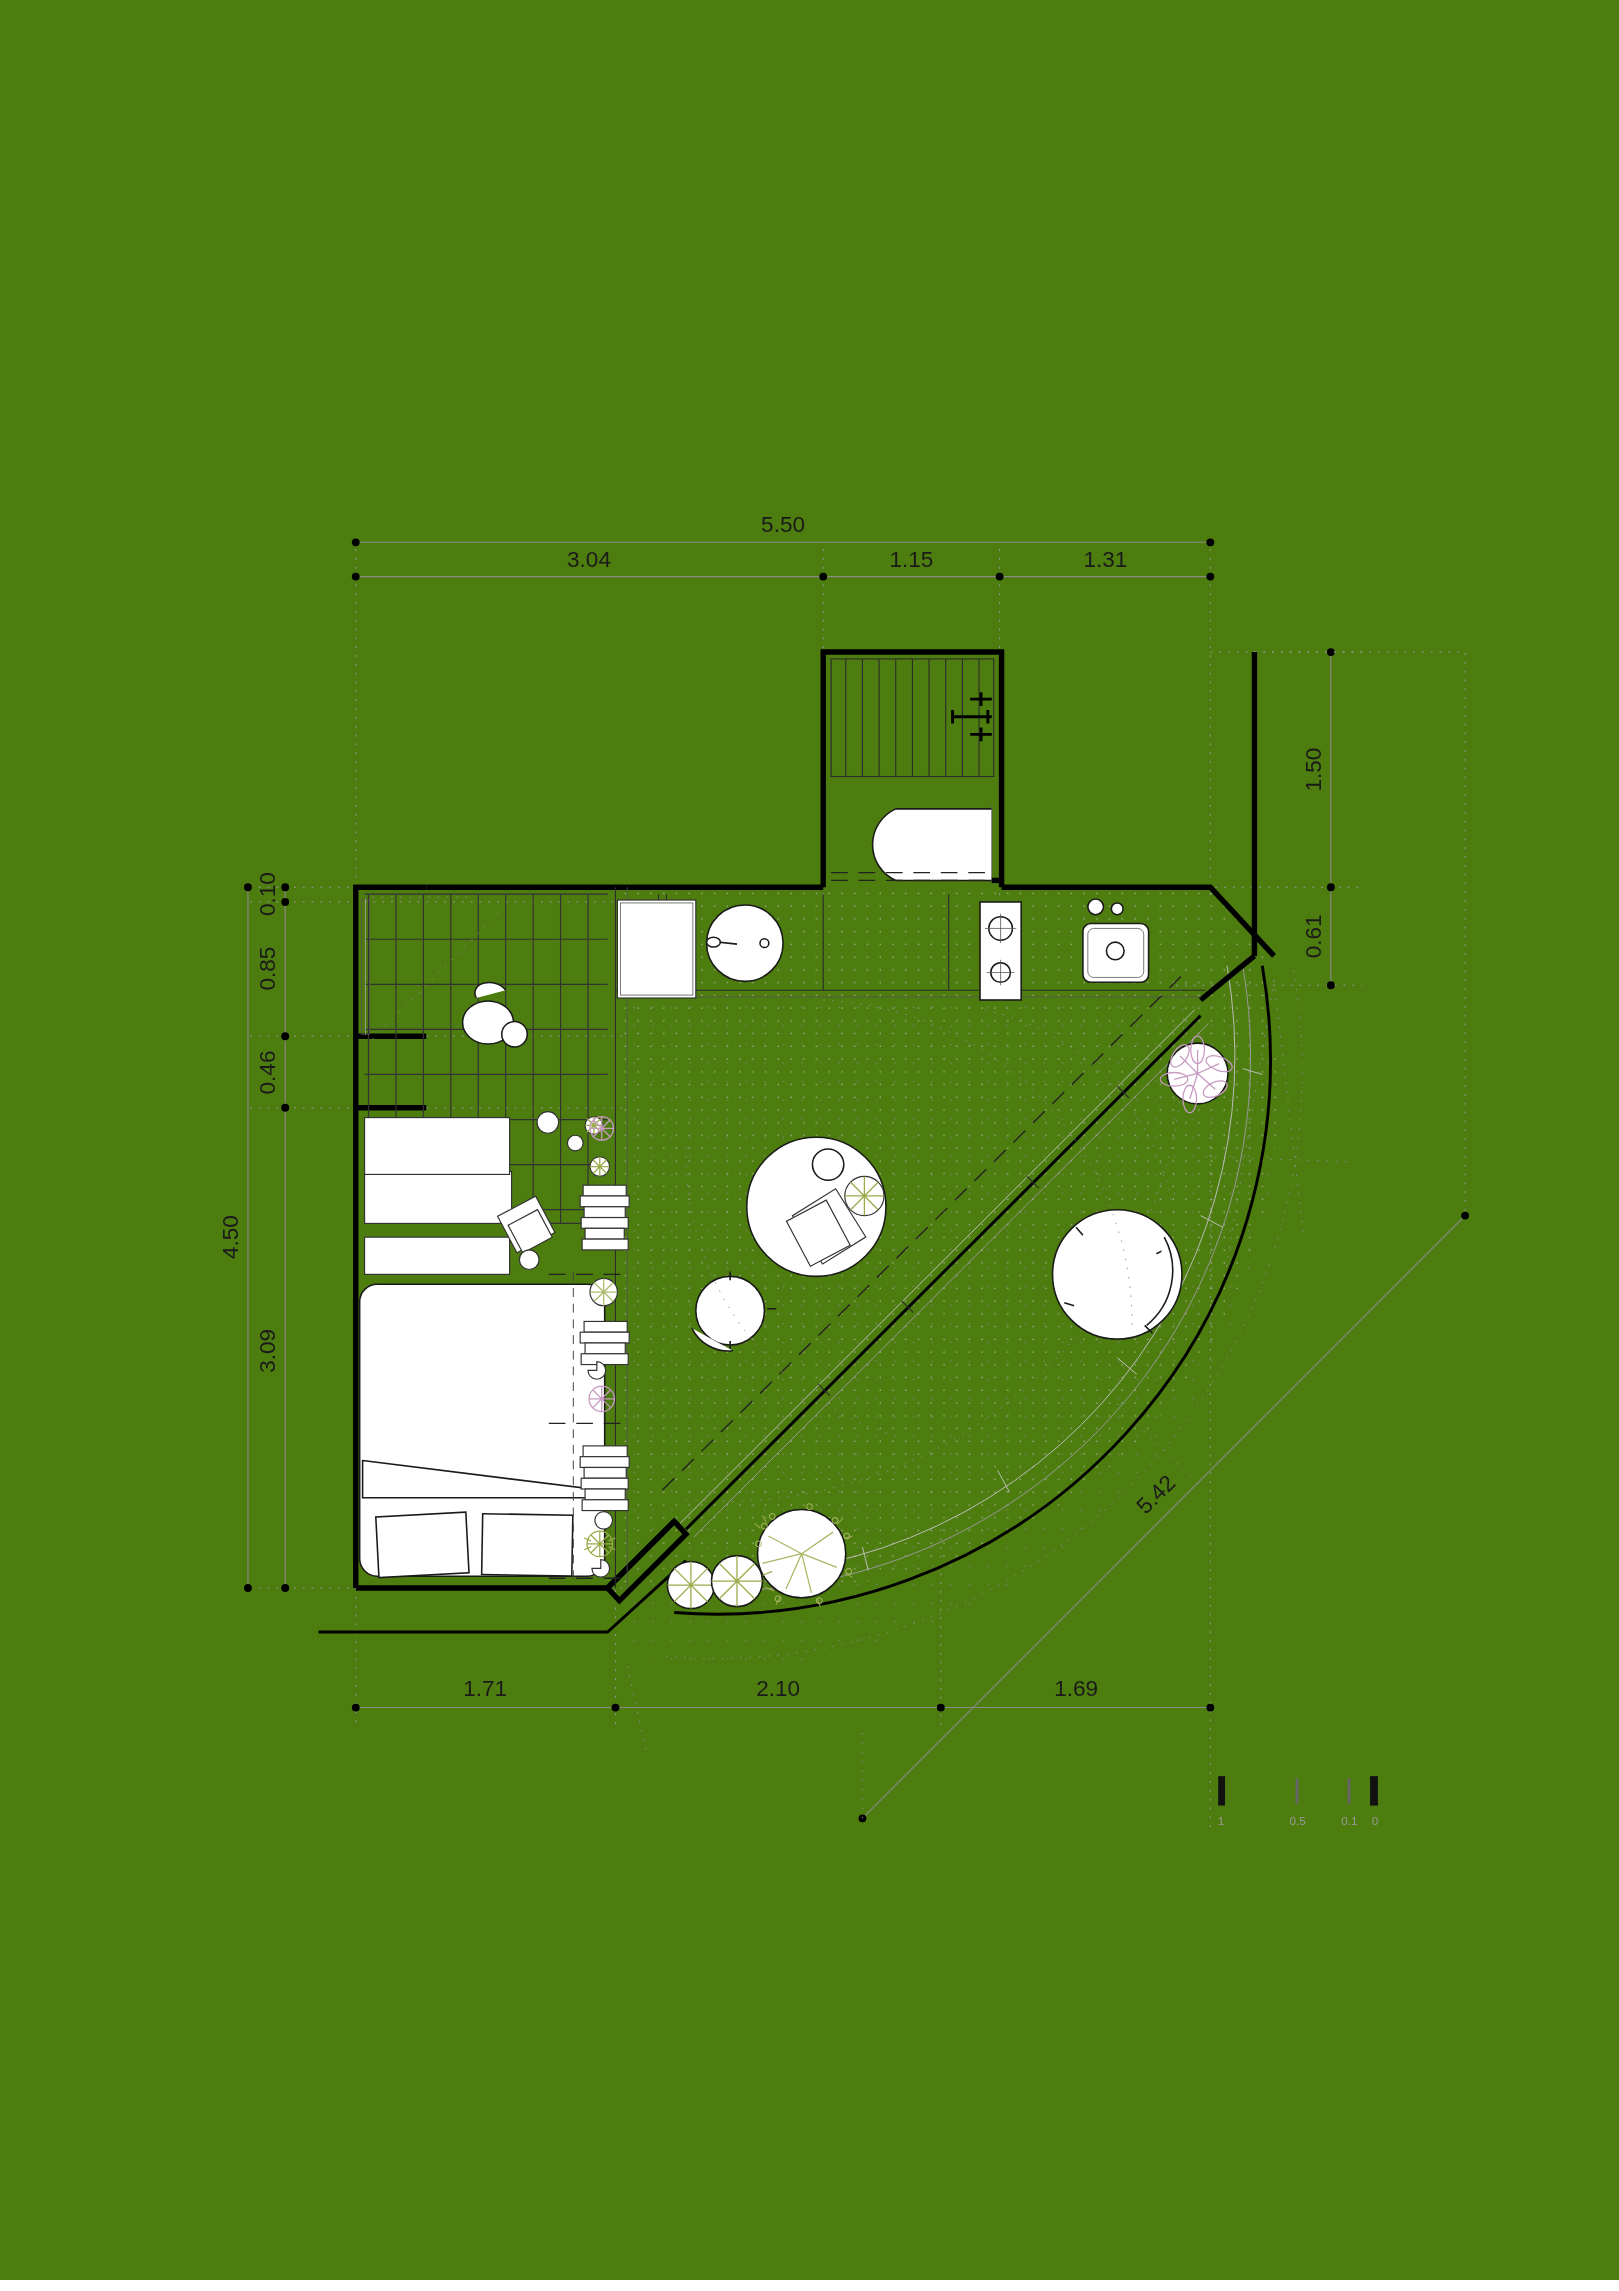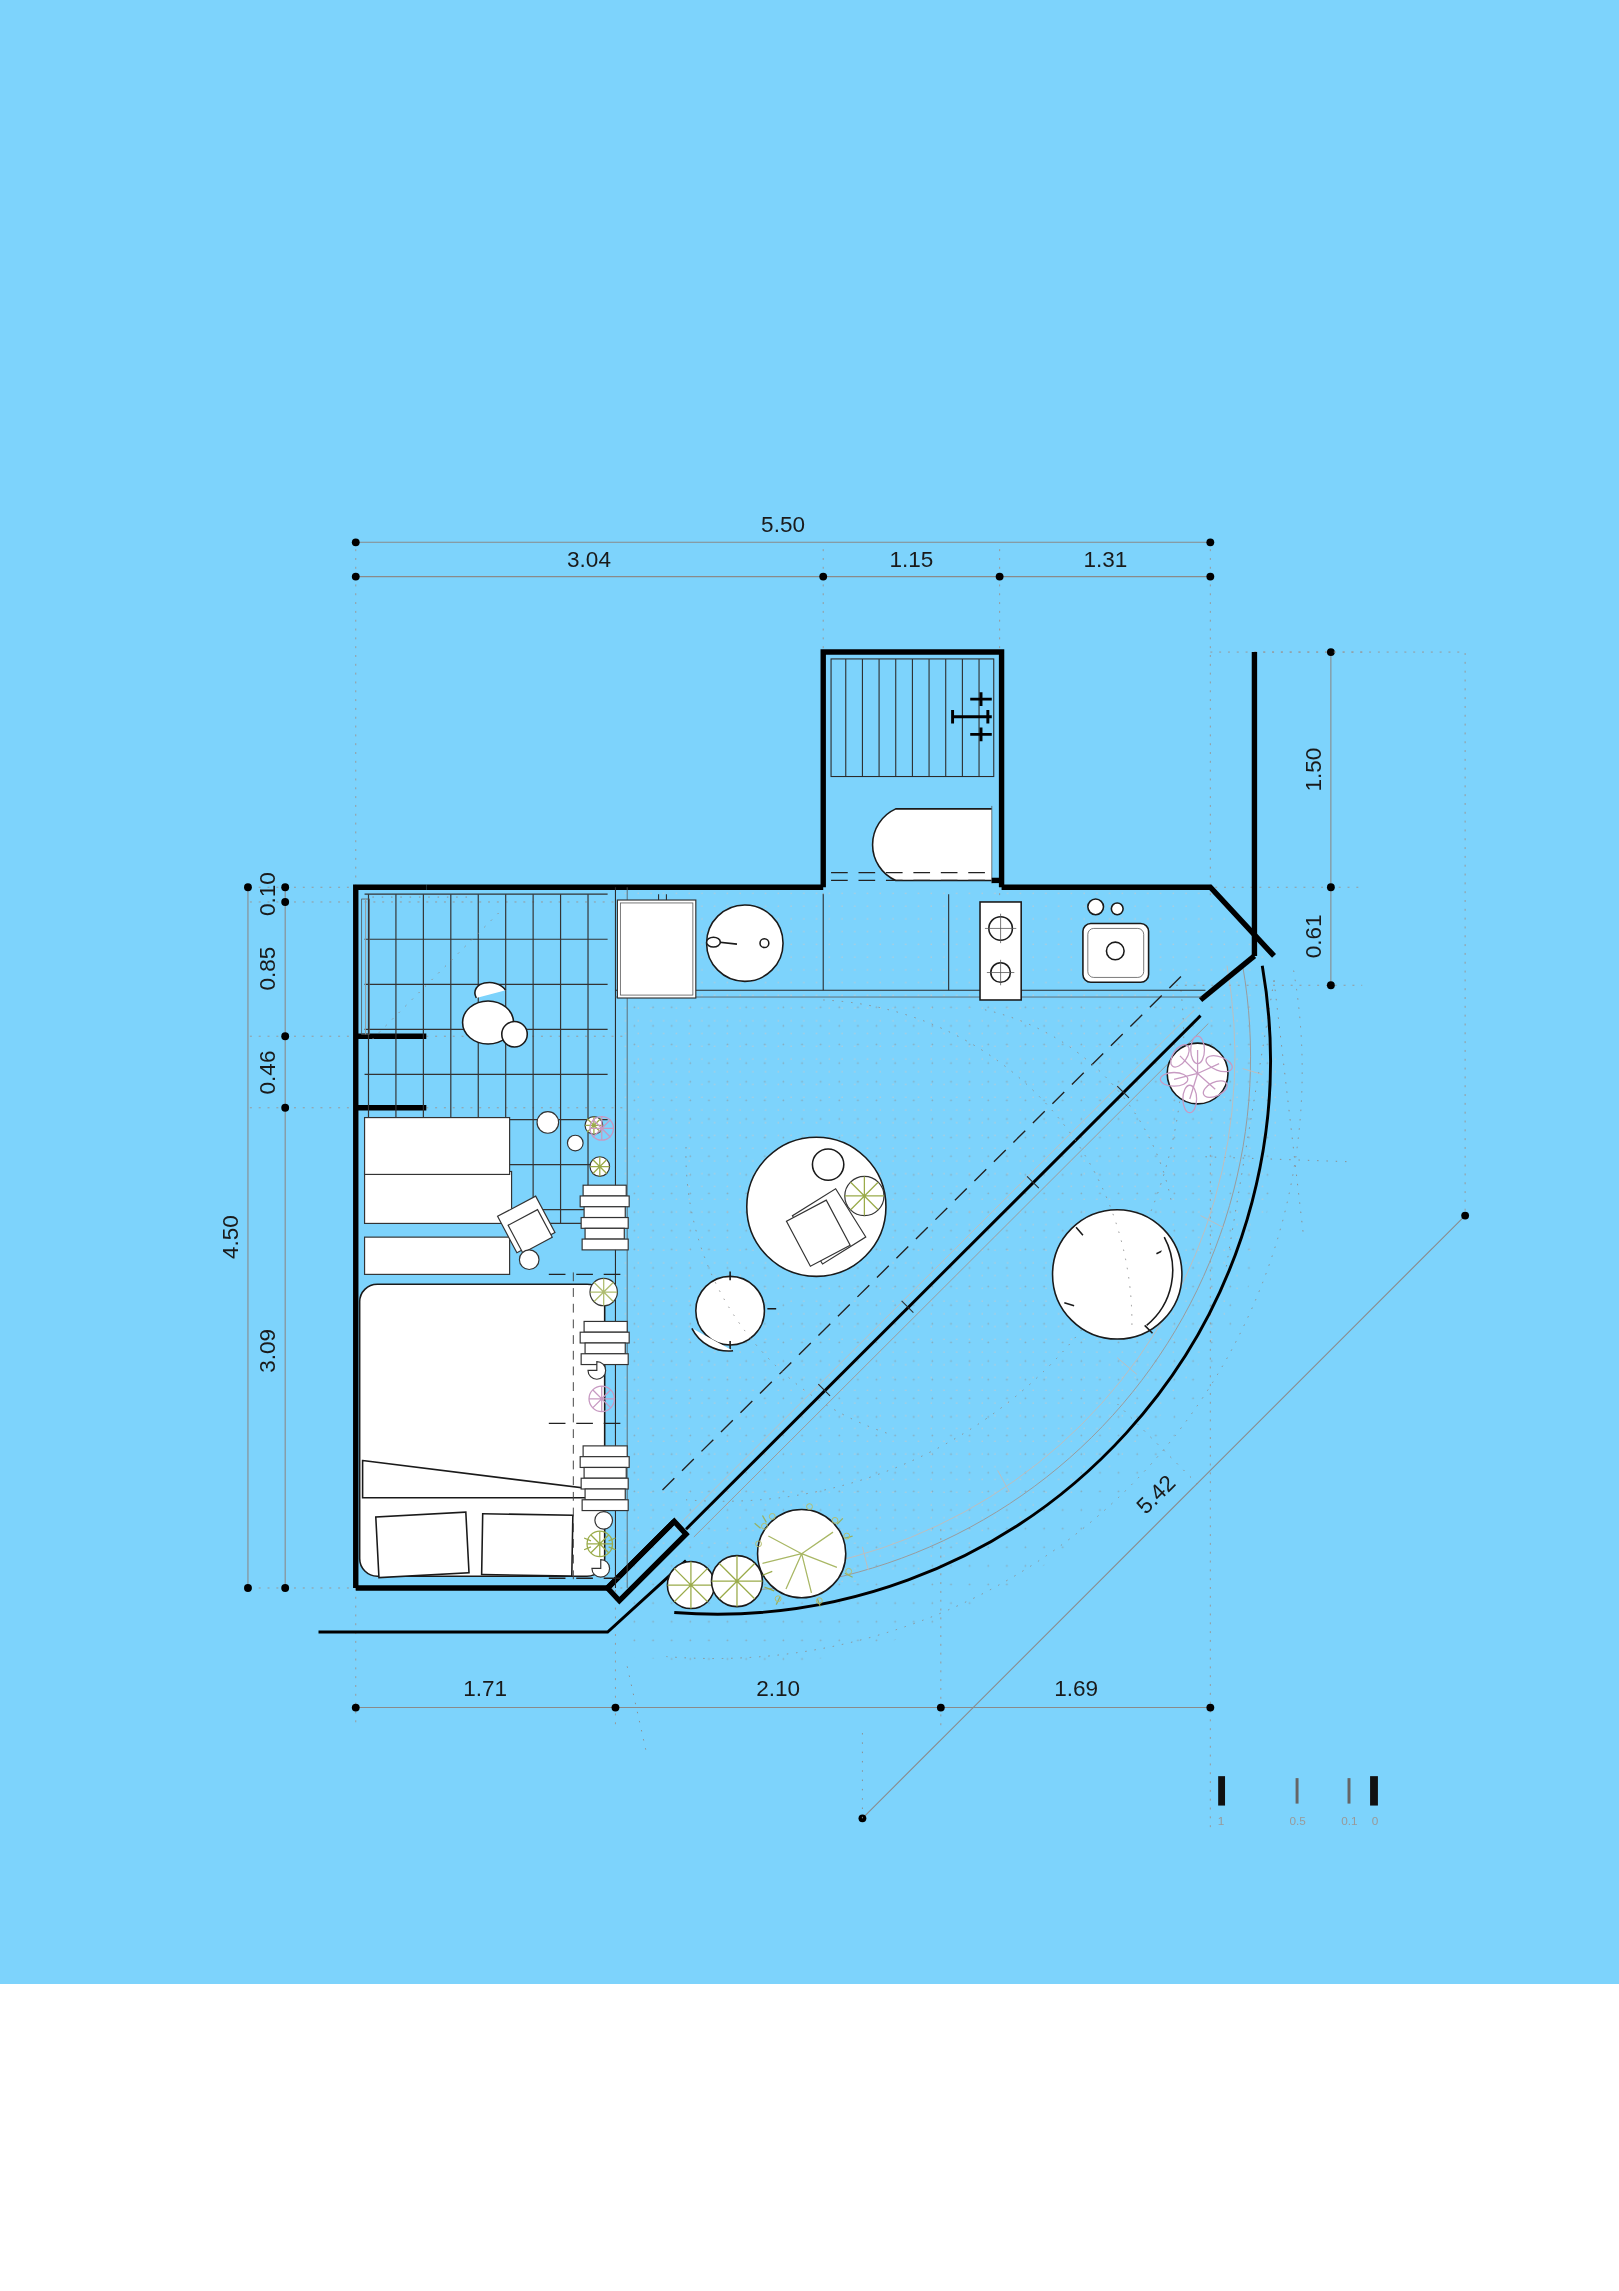--- a/index.html
+++ b/index.html
@@ -9,22 +9,22 @@
   }
   body {
     width: 1619px;
     height: 2292px;
     font-family: "Liberation Sans", sans-serif;
     overflow: hidden;
   }
   #plan-root {
     position: relative;
     width: 1619px;
-    height: 1984px;
-    background: #7dd3fc;
+    height: 2280px;
+    background: #4d7c0f;
   }
   svg#plan-svg {
     position: absolute;
     left: 0;
     top: 0;
     width: 1619px;
     height: 2292px;
     display: block;
   }
   text {

